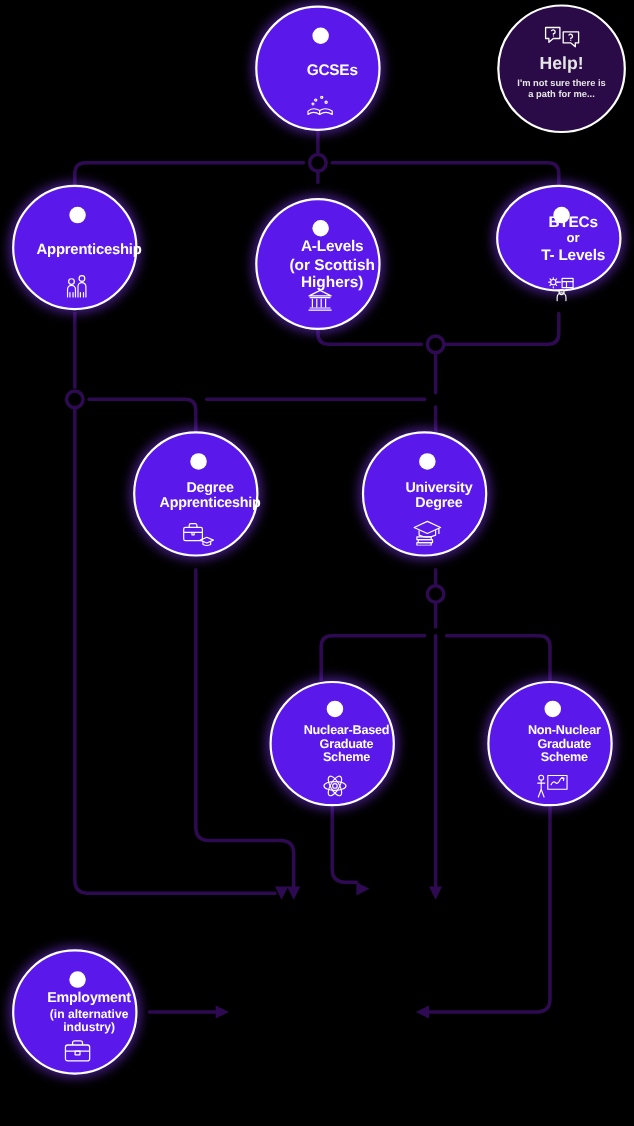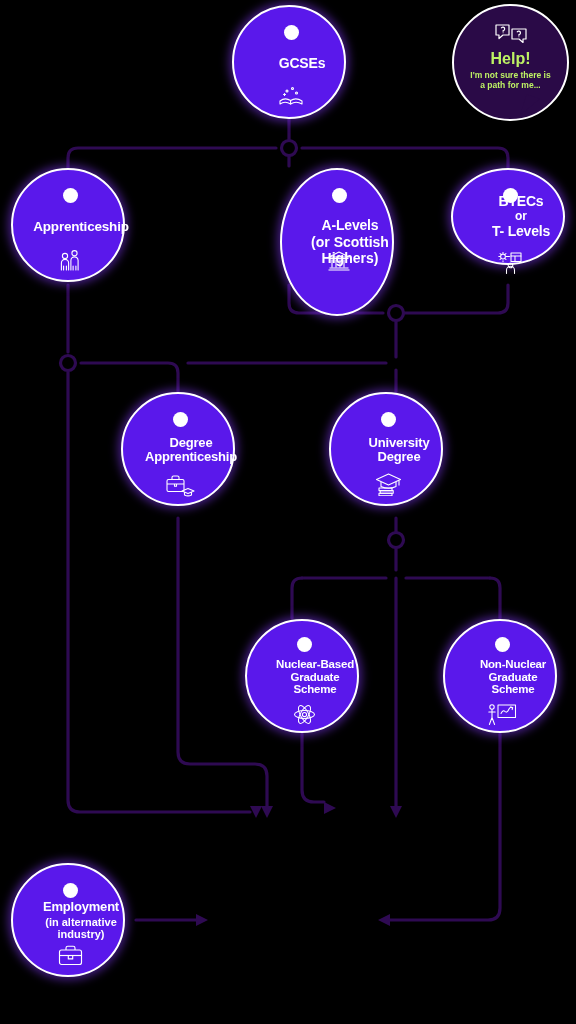--- a/index.html
+++ b/index.html
@@ -15,21 +15,21 @@
   .node .sub{font-weight:bold;line-height:1.1;}
   .dot{position:absolute;border-radius:50%;background:#fff;}
   .glyph{position:absolute;display:block;}
 
   .n-std{background:#5A18EB;border:2.5px solid #ffffff;
          box-shadow:0 0 10px 3px rgba(122,52,235,.55);}
   .n-dark{background:#2A0A47;border:2.5px solid #ffffff;}
 
   .bubble{position:absolute;background:#2A0A47;border:2.5px solid #ffffff;
           border-radius:50%;display:flex;flex-direction:column;
-          align-items:center;justify-content:center;color:#bef264;text-align:center;}
+          align-items:center;justify-content:center;color:#e5e5e5;text-align:center;}
   .bubble .title{font-weight:bold;}
   .bubble .msg{font-weight:bold;line-height:1.15;}
   .tail{position:absolute;width:0;height:0;}
 </style>
 </head>
 <body>
 
 <div id="stage">
 
   <svg class="wires" viewBox="0 0 576 1024">
@@ -124,21 +124,21 @@
     <svg class="glyph" style="left:44px;top:78px;" width="26" height="24" viewBox="0 0 26 24">
       <g fill="none" stroke="#fff" stroke-width="1.1" stroke-linecap="round" stroke-linejoin="round">
         <circle cx="8" cy="8" r="2.6"></circle>
           <path d="M4.4,22 v-7 a3.6,3.6 0 0 1 7.2,0 v7 M6.6,22 v-4 M9.4,22 v-4"></path>
         <circle cx="17.5" cy="5.2" r="2.6"></circle>
           <path d="M13.9,22 v-9.5 a3.6,3.6 0 0 1 7.2,0 V22 M16.1,22 v-4 M18.9,22 v-4"></path>
       </g>
     </svg>
   </div>
 
-  <div class="node n-std" style="left:232px;top:168px;width:114px;height:148px;margin-left:48px;">
+  <div class="node n-std" style="left:232px;top:180px;width:114px;height:120px;">
     <div class="dot" style="width:15px;height:15px;top:18px;left:50px;"></div>
     <div class="label" style="font-size:14px;">A-Levels</div>
     <div class="sub" style="font-size:14px;margin-top:2px;">(or Scottish Highers)</div>
     <svg class="glyph" style="left:45px;top:80px;" width="24" height="22" viewBox="0 0 24 22">
       <g fill="none" stroke="#fff" stroke-width="1.1" stroke-linejoin="round">
         <path d="M2,7 L12,2 L22,7 Z"></path>
           <path d="M2.5,8.5 h19"></path>
         <path d="M5,9.5 v8 M9,9.5 v8 M13,9.5 v8 M17,9.5 v8"></path>
         <path d="M2.5,18 h19 M1.5,20 h21"></path>
       </g>

